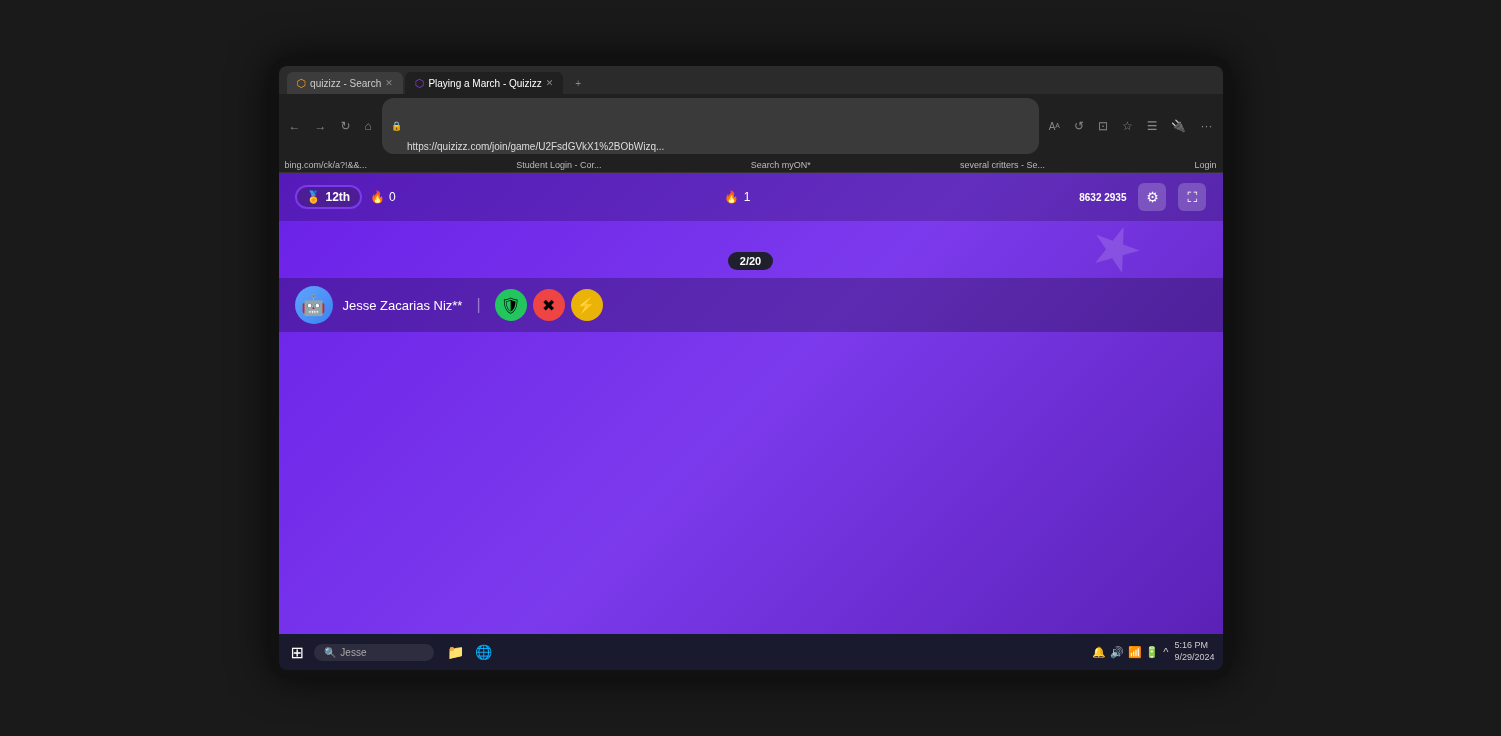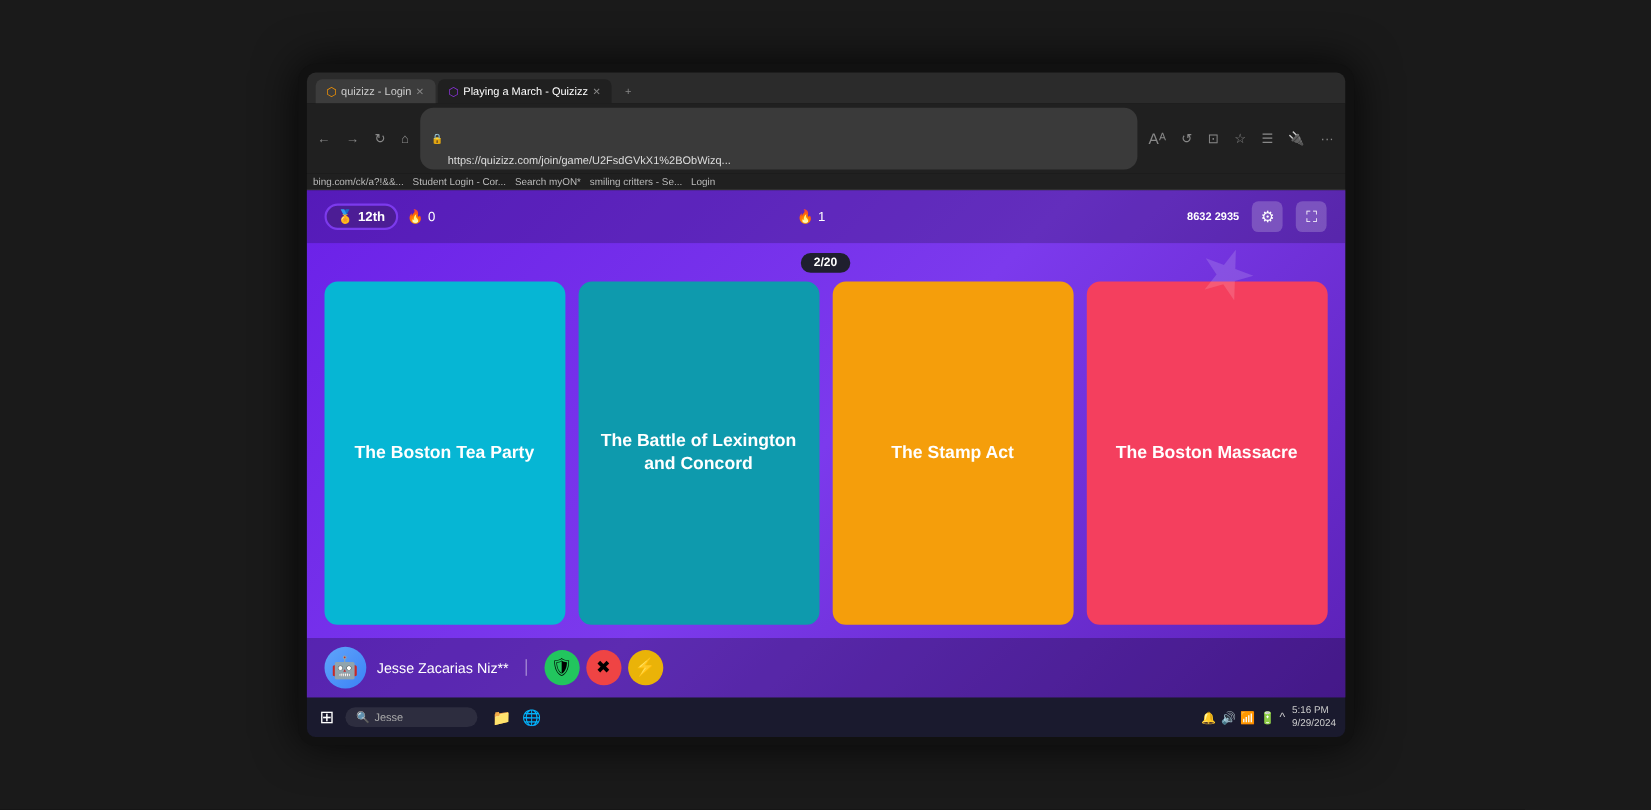--- a/index.html
+++ b/index.html
@@ -89,20 +89,21 @@
     }
 
     .bookmarks-bar {
       background: #202020;
       padding: 2px 6px;
       display: flex;
       gap: 8px;
       font-size: 9px;
       color: #bbb;
       border-bottom: 1px solid #333;
+      justify-content: space-between;
     }
 
     .bookmark-item {
       cursor: pointer;
       white-space: nowrap;
     }
 
     .quizizz-container {
       background: linear-gradient(135deg, #6b21e8 0%, #7c3aed 50%, #5b21b6 100%);
       flex: 1;
@@ -188,20 +189,21 @@
       align-items: center;
       justify-content: center;
       cursor: pointer;
       color: #fff;
       font-size: 14px;
     }
 
     .question-counter {
       text-align: center;
       padding: 8px;
+      margin-top: 22px;
     }
 
     .counter-pill {
       background: #1f1f2e;
       color: #fff;
       font-size: 11px;
       font-weight: bold;
       padding: 3px 12px;
       border-radius: 12px;
       display: inline-block;
@@ -361,55 +363,55 @@
   </style>
 </head>
 <body>
 
 <div class="tablet-frame">
 
   <div class="browser-chrome">
     <div class="browser-tabs">
       <div class="browser-tab">
         <span style="color:#f90;font-size:11px;">⬡</span>
-        <span>quizizz - Login</span>
+        <span>quizizz - Search</span>
         <span class="tab-close">✕</span>
       </div>
       <div class="browser-tab active">
         <span style="color:#9333ea;font-size:11px;">⬡</span>
         <span>Playing a March - Quizizz</span>
         <span class="tab-close">✕</span>
       </div>
       <div class="browser-tab" style="background:transparent;color:#888;">+</div>
     </div>
   </div>
 
   <div class="browser-toolbar">
     <span class="nav-btn">←</span>
     <span class="nav-btn">→</span>
     <span class="nav-btn">↻</span>
     <span class="nav-btn">⌂</span>
     <div class="address-bar">
       <span style="font-size:9px;margin-right:4px;">🔒</span>
       <span style="overflow:hidden;white-space:nowrap;text-overflow:ellipsis;max-width:400px;margin-top:41px;">https://quizizz.com/join/game/U2FsdGVkX1%2BObWizq...</span>
     </div>
-    <span class="nav-btn" style="font-size:14px;">Aᴬ</span>
+    <span class="nav-btn" style="font-size:10px;">Aᴬ</span>
     <span class="nav-btn">↺</span>
     <span class="nav-btn">⊡</span>
     <span class="nav-btn">☆</span>
     <span class="nav-btn">☰</span>
     <span class="nav-btn">🔌</span>
     <span class="nav-btn">···</span>
   </div>
 
   <div class="bookmarks-bar">
     <span class="bookmark-item">bing.com/ck/a?!&amp;&amp;...</span>
     <span class="bookmark-item">Student Login - Cor...</span>
     <span class="bookmark-item">Search myON*</span>
-    <span class="bookmark-item">smiling critters - Se...</span>
+    <span class="bookmark-item">several critters - Se...</span>
     <span class="bookmark-item">Login</span>
   </div>
 
   <div class="quizizz-container">
 
     <div class="game-header">
       <div class="player-info">
         <div class="rank-badge">
           <span>🏅</span>
           <span>12th</span>
@@ -430,34 +432,20 @@
         <div class="icon-btn">⚙</div>
         <div class="icon-btn">⛶</div>
       </div>
     </div>
 
     <div class="question-counter">
       <span class="counter-pill">2/20</span>
     </div>
 
 
-    <div class="answers-grid">
-      <div class="answer-card teal">
-        <span>The Boston Tea Party</span>
-      </div>
-      <div class="answer-card cyan">
-        <span>The Battle of Lexington and Concord</span>
-      </div>
-      <div class="answer-card orange">
-        <span>The Stamp Act</span>
-      </div>
-      <div class="answer-card pink">
-        <span>The Boston Massacre</span>
-      </div>
-    </div>
 
     <div class="game-footer">
       <div class="avatar-img">🤖</div>
       <span class="player-name">Jesse Zacarias Niz**</span>
       <span class="divider">|</span>
       <div class="powerup-icons">
         <div class="powerup-btn green">
           <span>🛡</span>
         </div>
         <div class="powerup-btn red">

